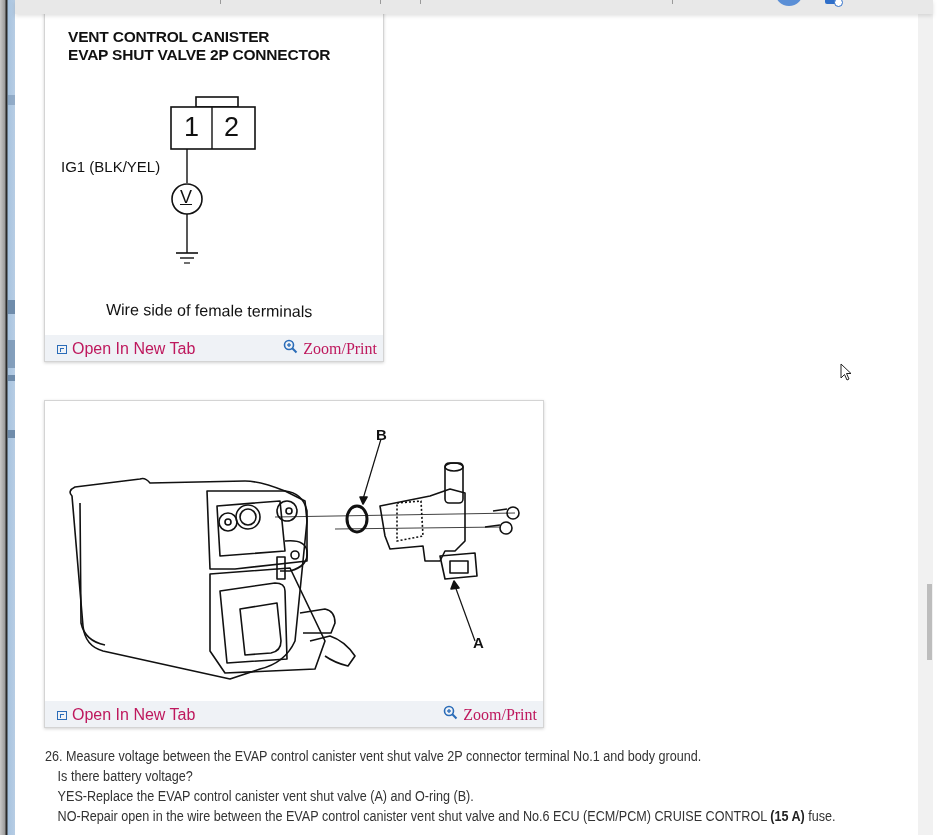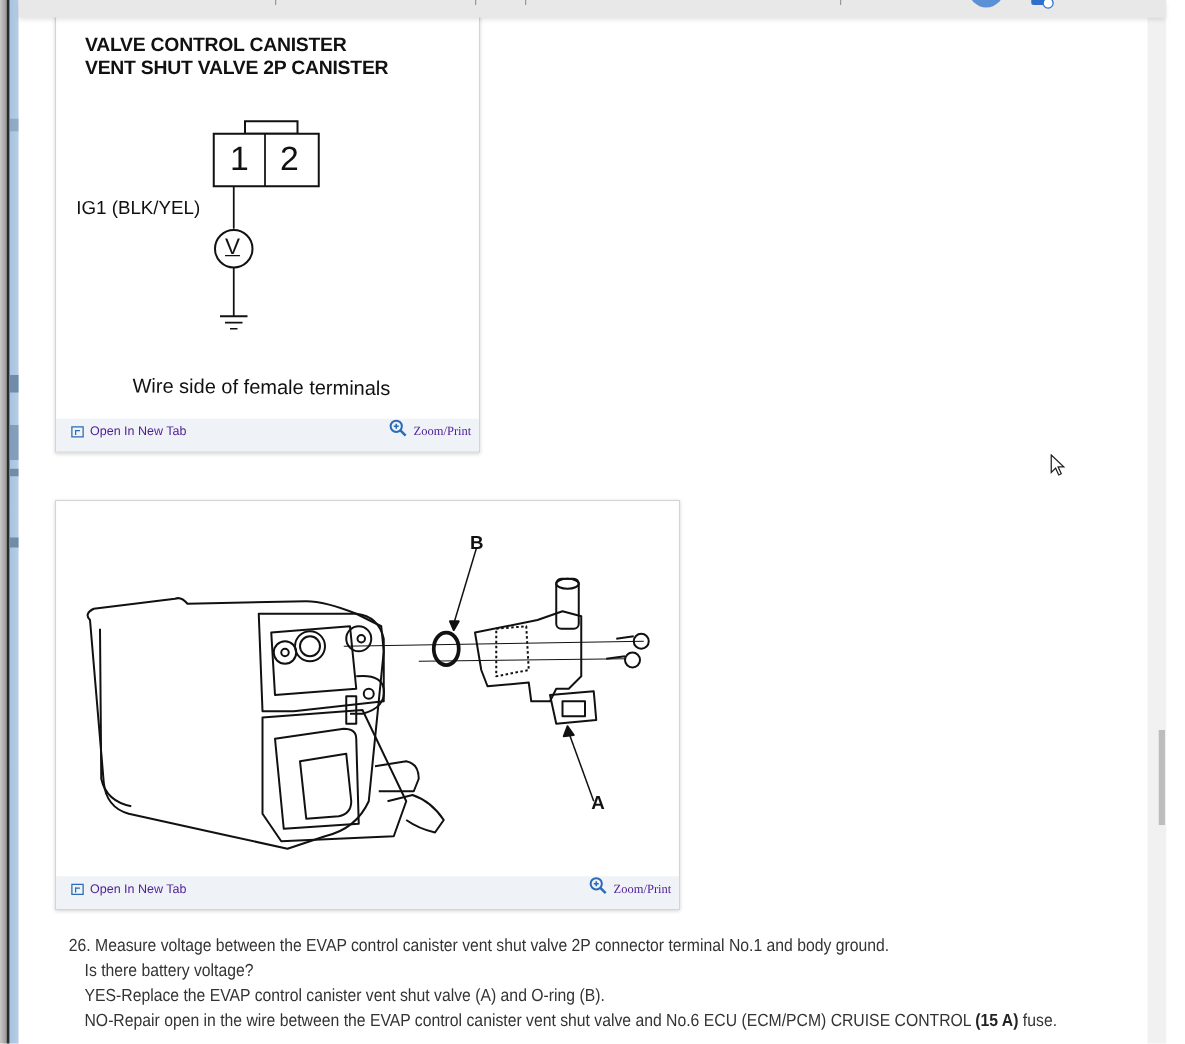--- a/index.html
+++ b/index.html
@@ -38,39 +38,39 @@
   .scroll-track { position:absolute; right:0; top:14px; width:15px; height:821px; background:#f1f1f1; }
   .scroll-thumb { position:absolute; right:1px; top:570px; width:5px; height:76px; background:#bdbdbd; }
 
   .card {
     position:absolute; background:#fff;
     border:1px solid #d4d4d4; box-shadow:0 1px 3px rgba(0,0,0,0.18);
   }
   .card .figure { position:absolute; left:0; top:0; right:0; background:#fff; }
   .card .footer {
     position:absolute; left:0; right:0; bottom:0; height:26px; background:#eff2f6;
-    font-size:10px; color:#4c1d95;
+    font-size:16px; color:#be185d;
   }
   .footer .link { position:absolute; top:5px; display:flex; align-items:center; gap:5px; cursor:pointer; white-space:nowrap; }
   .footer .link.left { left:12px; }
   .footer .link.right { right:6px;font-family:Liberation Serif, serif; }
   .icon-newtab {
     width:10px; height:9px; border:1.5px solid #2a6cb8; position:relative; box-sizing:border-box;
   }
   .icon-newtab::after {
     content:""; position:absolute; left:2px; top:2px; width:3px; height:3px; border-top:1.5px solid #2a6cb8; border-left:1.5px solid #2a6cb8;
   }
   .icon-zoom { width:15px; height:15px; position:relative; margin-top:-6px; }
 
   .diagram-text { position:absolute; font-family:"Liberation Sans", sans-serif; color:#111; }
 
   .instructions {
     position:absolute; left:30px; top:746px; width:890px;
     font-family:"Liberation Sans Narrow","Liberation Sans", sans-serif;
-    font-size:14px; color:#333; line-height:20px;margin-left:10px;
+    font-size:14px; color:#333; line-height:20px;
   }
   .instructions .line { white-space:nowrap; transform:scaleX(0.9); transform-origin:left center; }
   .instructions .indent { padding-left:14px; }
   .instructions b { font-weight:bold; color:#222; }
 
   .cursor { position:absolute; left:840px; top:363px; width:14px; height:20px; }
 </style>
 </head>
 <body>
 
@@ -83,22 +83,22 @@
 </div>
 
 <div class="content">
 
   <div class="scroll-track">
     <div class="scroll-thumb"></div>
   </div>
 
   <div class="card" style="left:29px; top:8px; width:338px; height:352px;">
     <div class="figure" style="height:326px;">
-      <div class="diagram-text" style="left:23px; top:19px; font-size:15.5px; font-weight:bold; letter-spacing:-0.2px;">VALVE CONTROL CANISTER</div>
-      <div class="diagram-text" style="left:23px; top:37px; font-size:15.5px; font-weight:bold; letter-spacing:-0.2px;">VENT SHUT VALVE 2P CANISTER</div>
+      <div class="diagram-text" style="left:23px; top:19px; font-size:15.5px; font-weight:bold; letter-spacing:-0.2px;">VENT CONTROL CANISTER</div>
+      <div class="diagram-text" style="left:23px; top:37px; font-size:15.5px; font-weight:bold; letter-spacing:-0.2px;">EVAP SHUT VALVE 2P CONNECTOR</div>
 
       <svg width="338" height="326" style="position:absolute;left:0;top:0">
         <rect x="151" y="88" width="42" height="10" fill="none" stroke="#111" stroke-width="1.6"></rect>
         <rect x="126" y="98" width="84" height="42" fill="#fff" stroke="#111" stroke-width="1.6"></rect>
         <line x1="167" y1="98" x2="167" y2="140" stroke="#111" stroke-width="1.4"></line>
         <line x1="142" y1="140" x2="142" y2="174" stroke="#111" stroke-width="1.4"></line>
         <circle cx="142" cy="190" r="15" fill="#fff" stroke="#111" stroke-width="1.6"></circle>
         <line x1="142" y1="205" x2="142" y2="244" stroke="#111" stroke-width="1.4"></line>
         <line x1="131" y1="244" x2="153" y2="244" stroke="#111" stroke-width="1.6"></line>
         <line x1="135" y1="249" x2="149" y2="249" stroke="#111" stroke-width="1.4"></line>

